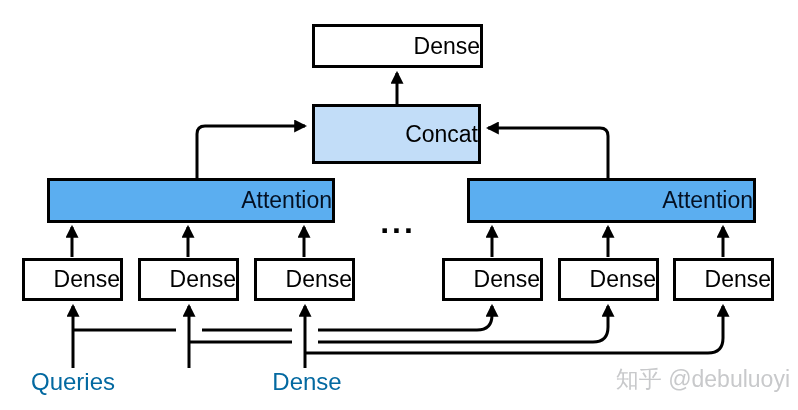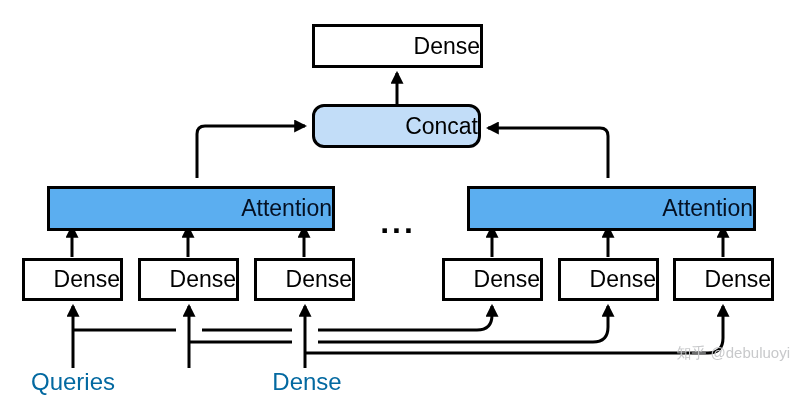--- a/index.html
+++ b/index.html
@@ -14,23 +14,23 @@
   .box{
     position:absolute;
     box-sizing:border-box;
     border:3px solid #000000;
     background:#ffffff;
     display:flex;align-items:center;justify-content:flex-end;
     font-size:23px;color:#000000;
     white-space:nowrap;
   }
   .box.concat{background:#C2DDF8;}
-  .box.attn{background:#5BAEF0;color:#041022;margin-top:8px;}
+  .box.attn{background:#5BAEF0;color:#041022;}
   .dense-top{left:312px;top:24px;width:171px;height:44px;}
-  .concat{left:312px;top:104px;width:169px;height:44px;border-radius:12px;}
+  .concat{left:312px;top:104px;width:169px;height:60px;}
   .attn-left{left:47px;top:178px;width:288px;height:45px;}
   .attn-right{left:467px;top:178px;width:289px;height:45px;}
   .dl1{left:22px;top:258px;width:101px;height:43px;}
   .dl2{left:138px;top:258px;width:101px;height:43px;}
   .dl3{left:254px;top:258px;width:101px;height:43px;}
   .dr1{left:442px;top:258px;width:101px;height:43px;}
   .dr2{left:558px;top:258px;width:101px;height:43px;}
   .dr3{left:673px;top:258px;width:101px;height:43px;}
   .ellipsis{
     position:absolute;left:368px;top:206px;width:60px;
@@ -38,22 +38,22 @@
     letter-spacing:3px;font-weight:bold;color:#000000;
   }
   .input-label{
     position:absolute;top:368px;width:120px;
     text-align:center;font-size:24px;color:#0369a1;
   }
   .lbl-queries{left:13px;}
   .lbl-keys{left:129px;}
   .lbl-values{left:247px;}
   .watermark{
-    position:absolute;left:578px;top:344px;width:212px;
-    text-align:right;font-size:15px;color:#C8C9CB;
+    position:absolute;left:578px;top:364px;width:212px;
+    text-align:right;font-size:23px;color:#C8C9CB;
   }
 </style>
 </head>
 <body>
 
 <div class="stage">
 
   <svg class="arrows" viewBox="0 0 798 410" xmlns="http://www.w3.org/2000/svg">
     <defs>
       <marker id="ah" viewBox="0 0 12 12" refX="10" refY="6" markerWidth="13" markerHeight="13" markerUnits="userSpaceOnUse" orient="auto-start-reverse">

